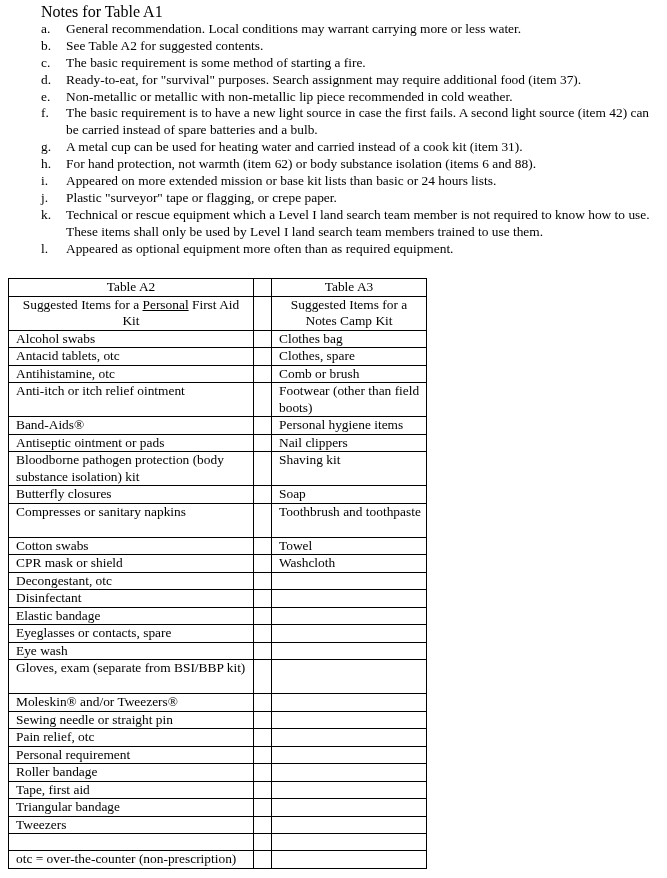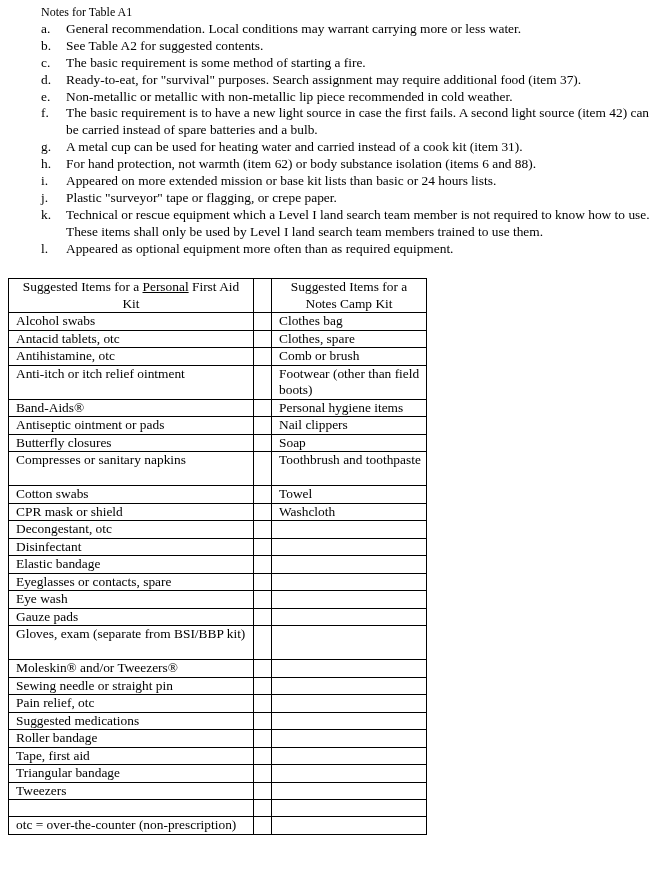--- a/index.html
+++ b/index.html
@@ -19,21 +19,21 @@
     }
     .notes {
       position: absolute;
       left: 41px;
       top: 4px;
       width: 620px;
     }
     .notes-title {
       margin: 0;
       font-weight: normal;
-      font-size: 12px;
+      font-size: 16px;
     }
     .notes-list {
       list-style: none;
       margin: 0;
       padding: 0;
     }
     .note {
       display: flex;
       align-items: flex-start;
     }
@@ -130,20 +130,25 @@
     </ul>
 </div>
 
 <table class="tables">
   <colgroup>
     <col class="col-a2">
     <col class="col-gap">
     <col class="col-a3">
   </colgroup>
   <tbody id="tbody">
+    <tr>
+      <td class="head">Table A2</td>
+      <td class="gap"></td>
+      <td class="head">Table A3</td>
+    </tr>
     <tr class="tall">
       <td class="head"><b>Suggested</b><span> Items for a </span><span class="u">Personal</span><span> First Aid Kit</span></td>
       <td class="gap"></td>
       <td class="head"><b>Suggested</b><span> Items for a Notes Camp Kit</span></td>
     </tr>
   <tr>
         <td>Alcohol swabs</td>
         <td class="gap"></td>
         <td>Clothes bag</td>
       </tr>
@@ -165,20 +170,25 @@
       <tr>
         <td>Band-Aids®</td>
         <td class="gap"></td>
         <td>Personal hygiene items</td>
       </tr>
       <tr>
         <td>Antiseptic ointment or pads</td>
         <td class="gap"></td>
         <td>Nail clippers</td>
       </tr>
+      <tr class="tall">
+        <td>Bloodborne pathogen protection (body substance isolation) kit</td>
+        <td class="gap"></td>
+        <td>Shaving kit</td>
+      </tr>
       <tr>
         <td>Butterfly closures</td>
         <td class="gap"></td>
         <td>Soap</td>
       </tr>
       <tr class="tall">
         <td>Compresses or sanitary napkins</td>
         <td class="gap"></td>
         <td>Toothbrush and toothpaste</td>
       </tr>
@@ -210,25 +220,20 @@
       <tr>
         <td>Eyeglasses or contacts, spare</td>
         <td class="gap"></td>
         <td></td>
       </tr>
       <tr>
         <td>Eye wash</td>
         <td class="gap"></td>
         <td></td>
       </tr>
-      <tr>
-        <td>Gauze pads</td>
-        <td class="gap"></td>
-        <td></td>
-      </tr>
       <tr class="tall">
         <td>Gloves, exam (separate from BSI/BBP kit)</td>
         <td class="gap"></td>
         <td></td>
       </tr>
       <tr>
         <td>Moleskin® and/or Tweezers®</td>
         <td class="gap"></td>
         <td></td>
       </tr>
@@ -236,21 +241,21 @@
         <td>Sewing needle or straight pin</td>
         <td class="gap"></td>
         <td></td>
       </tr>
       <tr>
         <td>Pain relief, otc</td>
         <td class="gap"></td>
         <td></td>
       </tr>
       <tr>
-        <td>Suggested medications</td>
+        <td>Personal requirement</td>
         <td class="gap"></td>
         <td></td>
       </tr>
       <tr>
         <td>Roller bandage</td>
         <td class="gap"></td>
         <td></td>
       </tr>
       <tr>
         <td>Tape, first aid</td>

